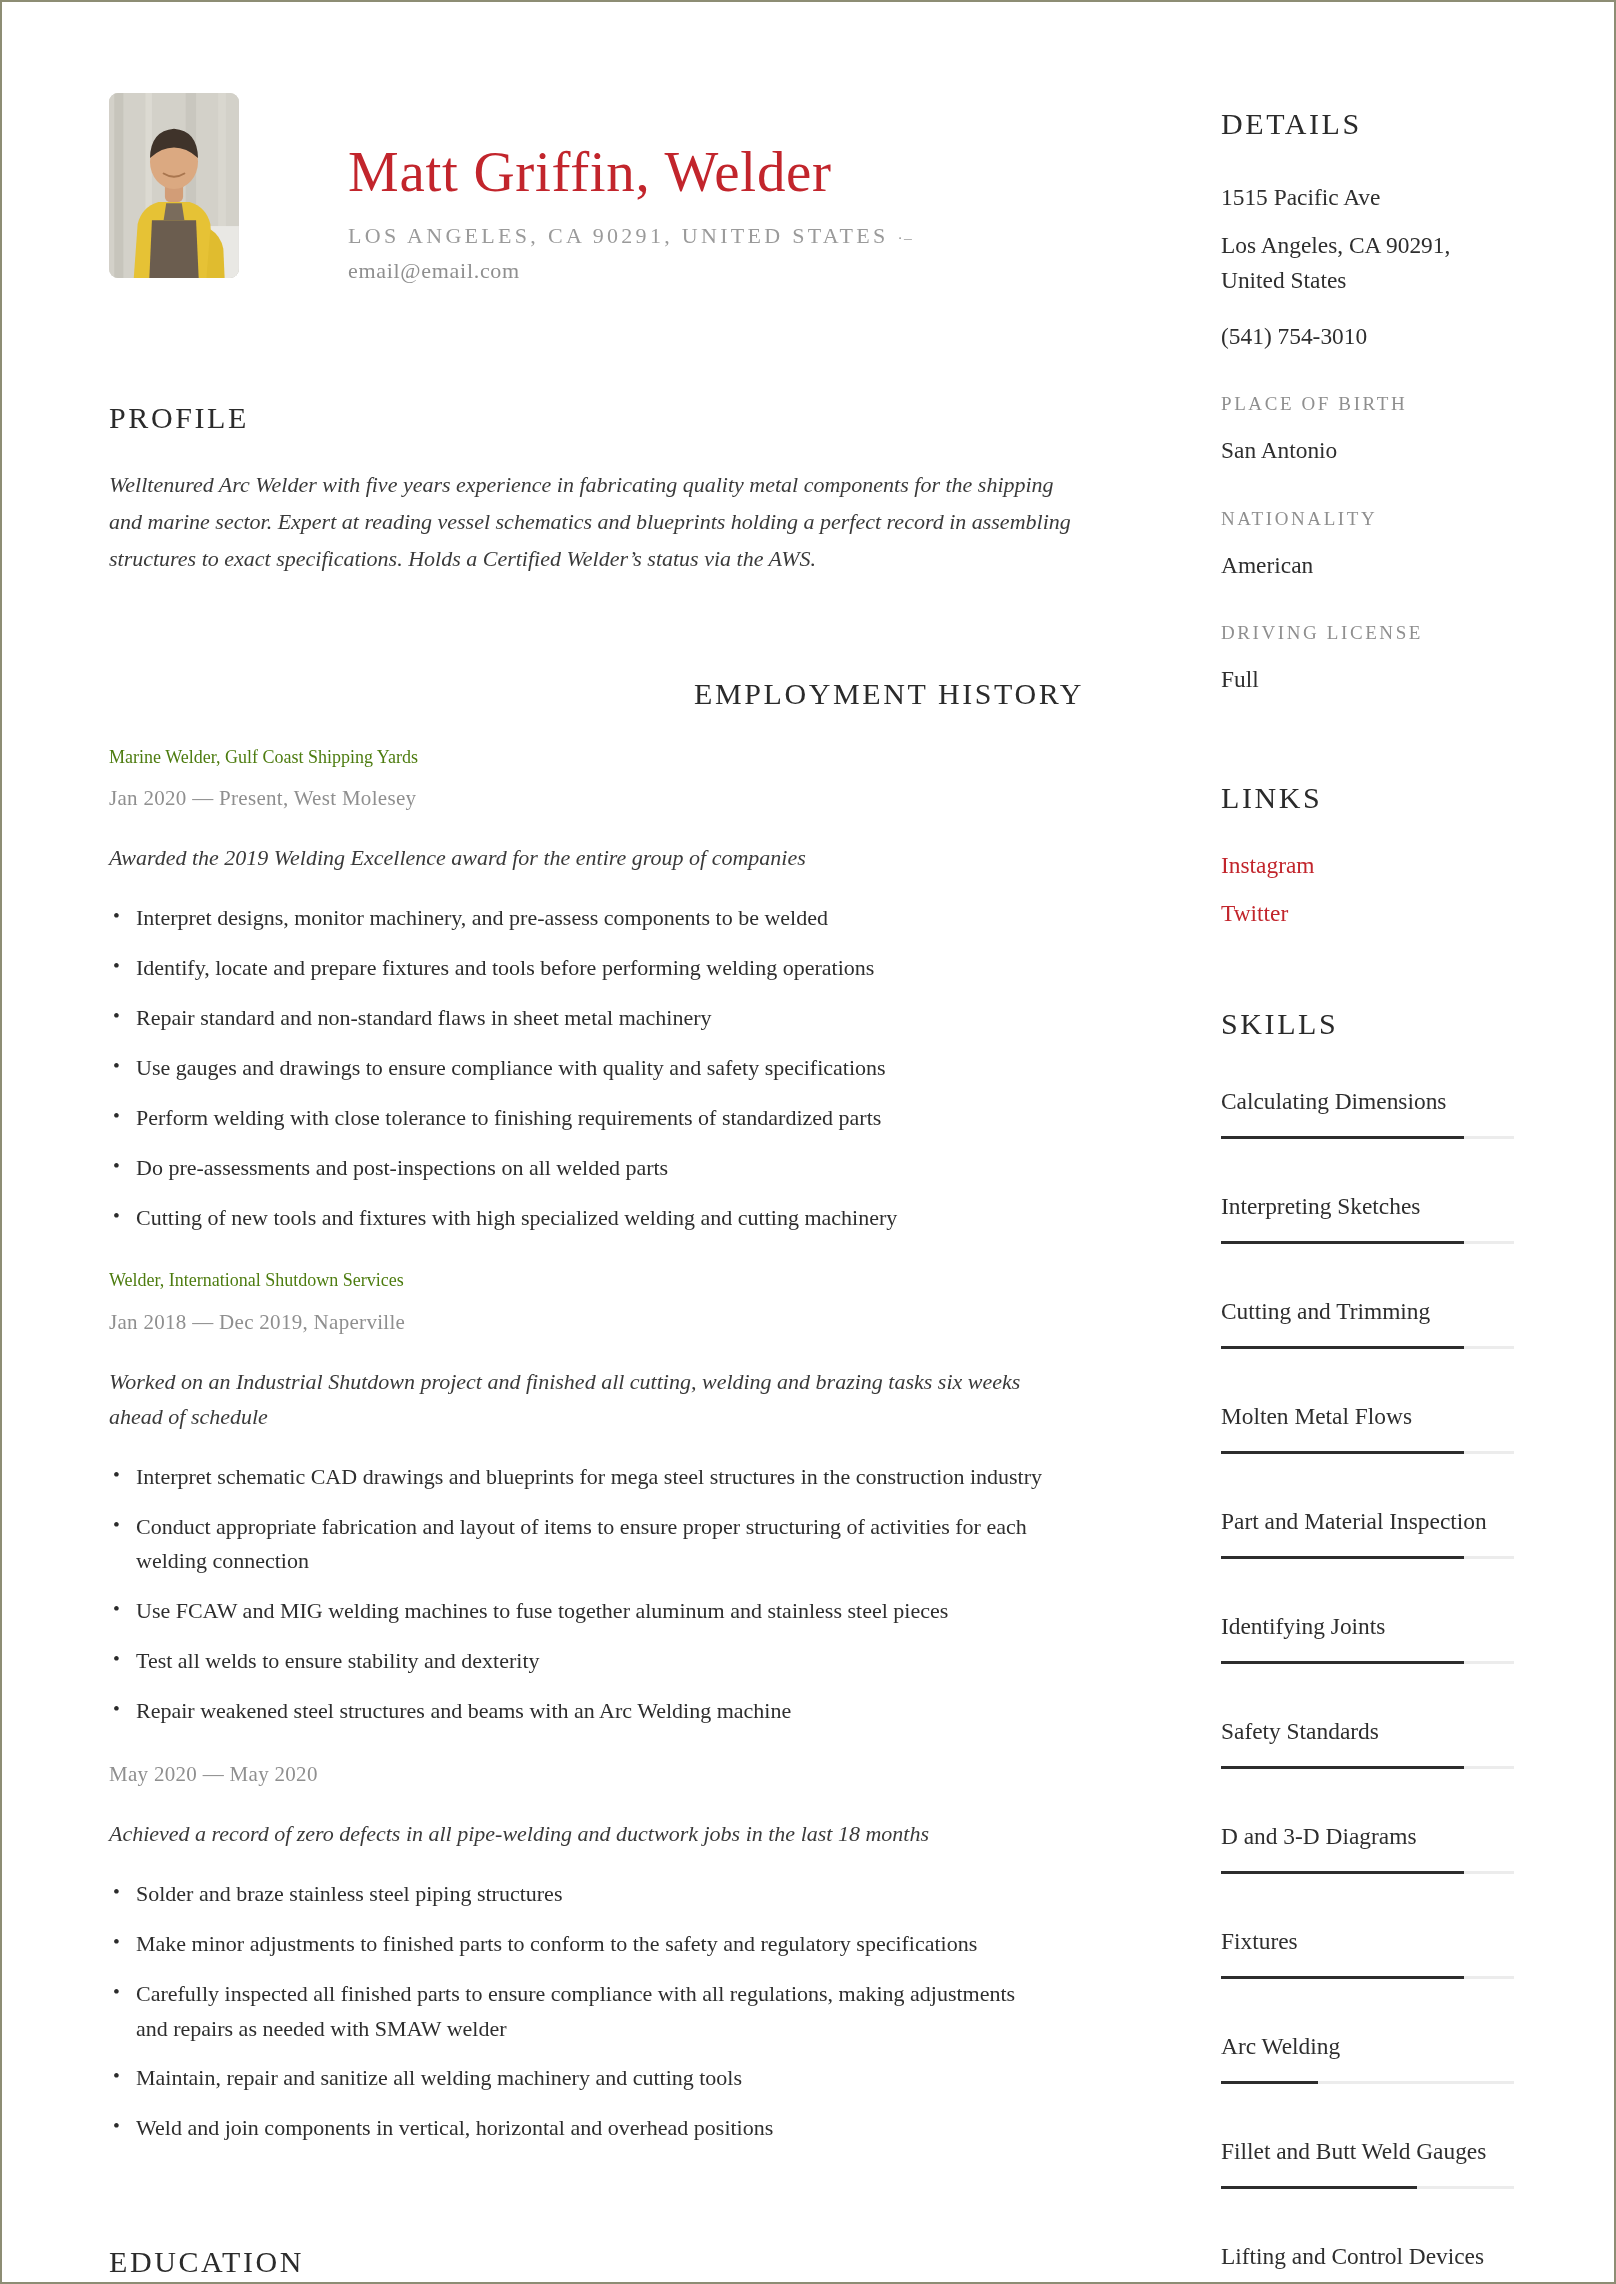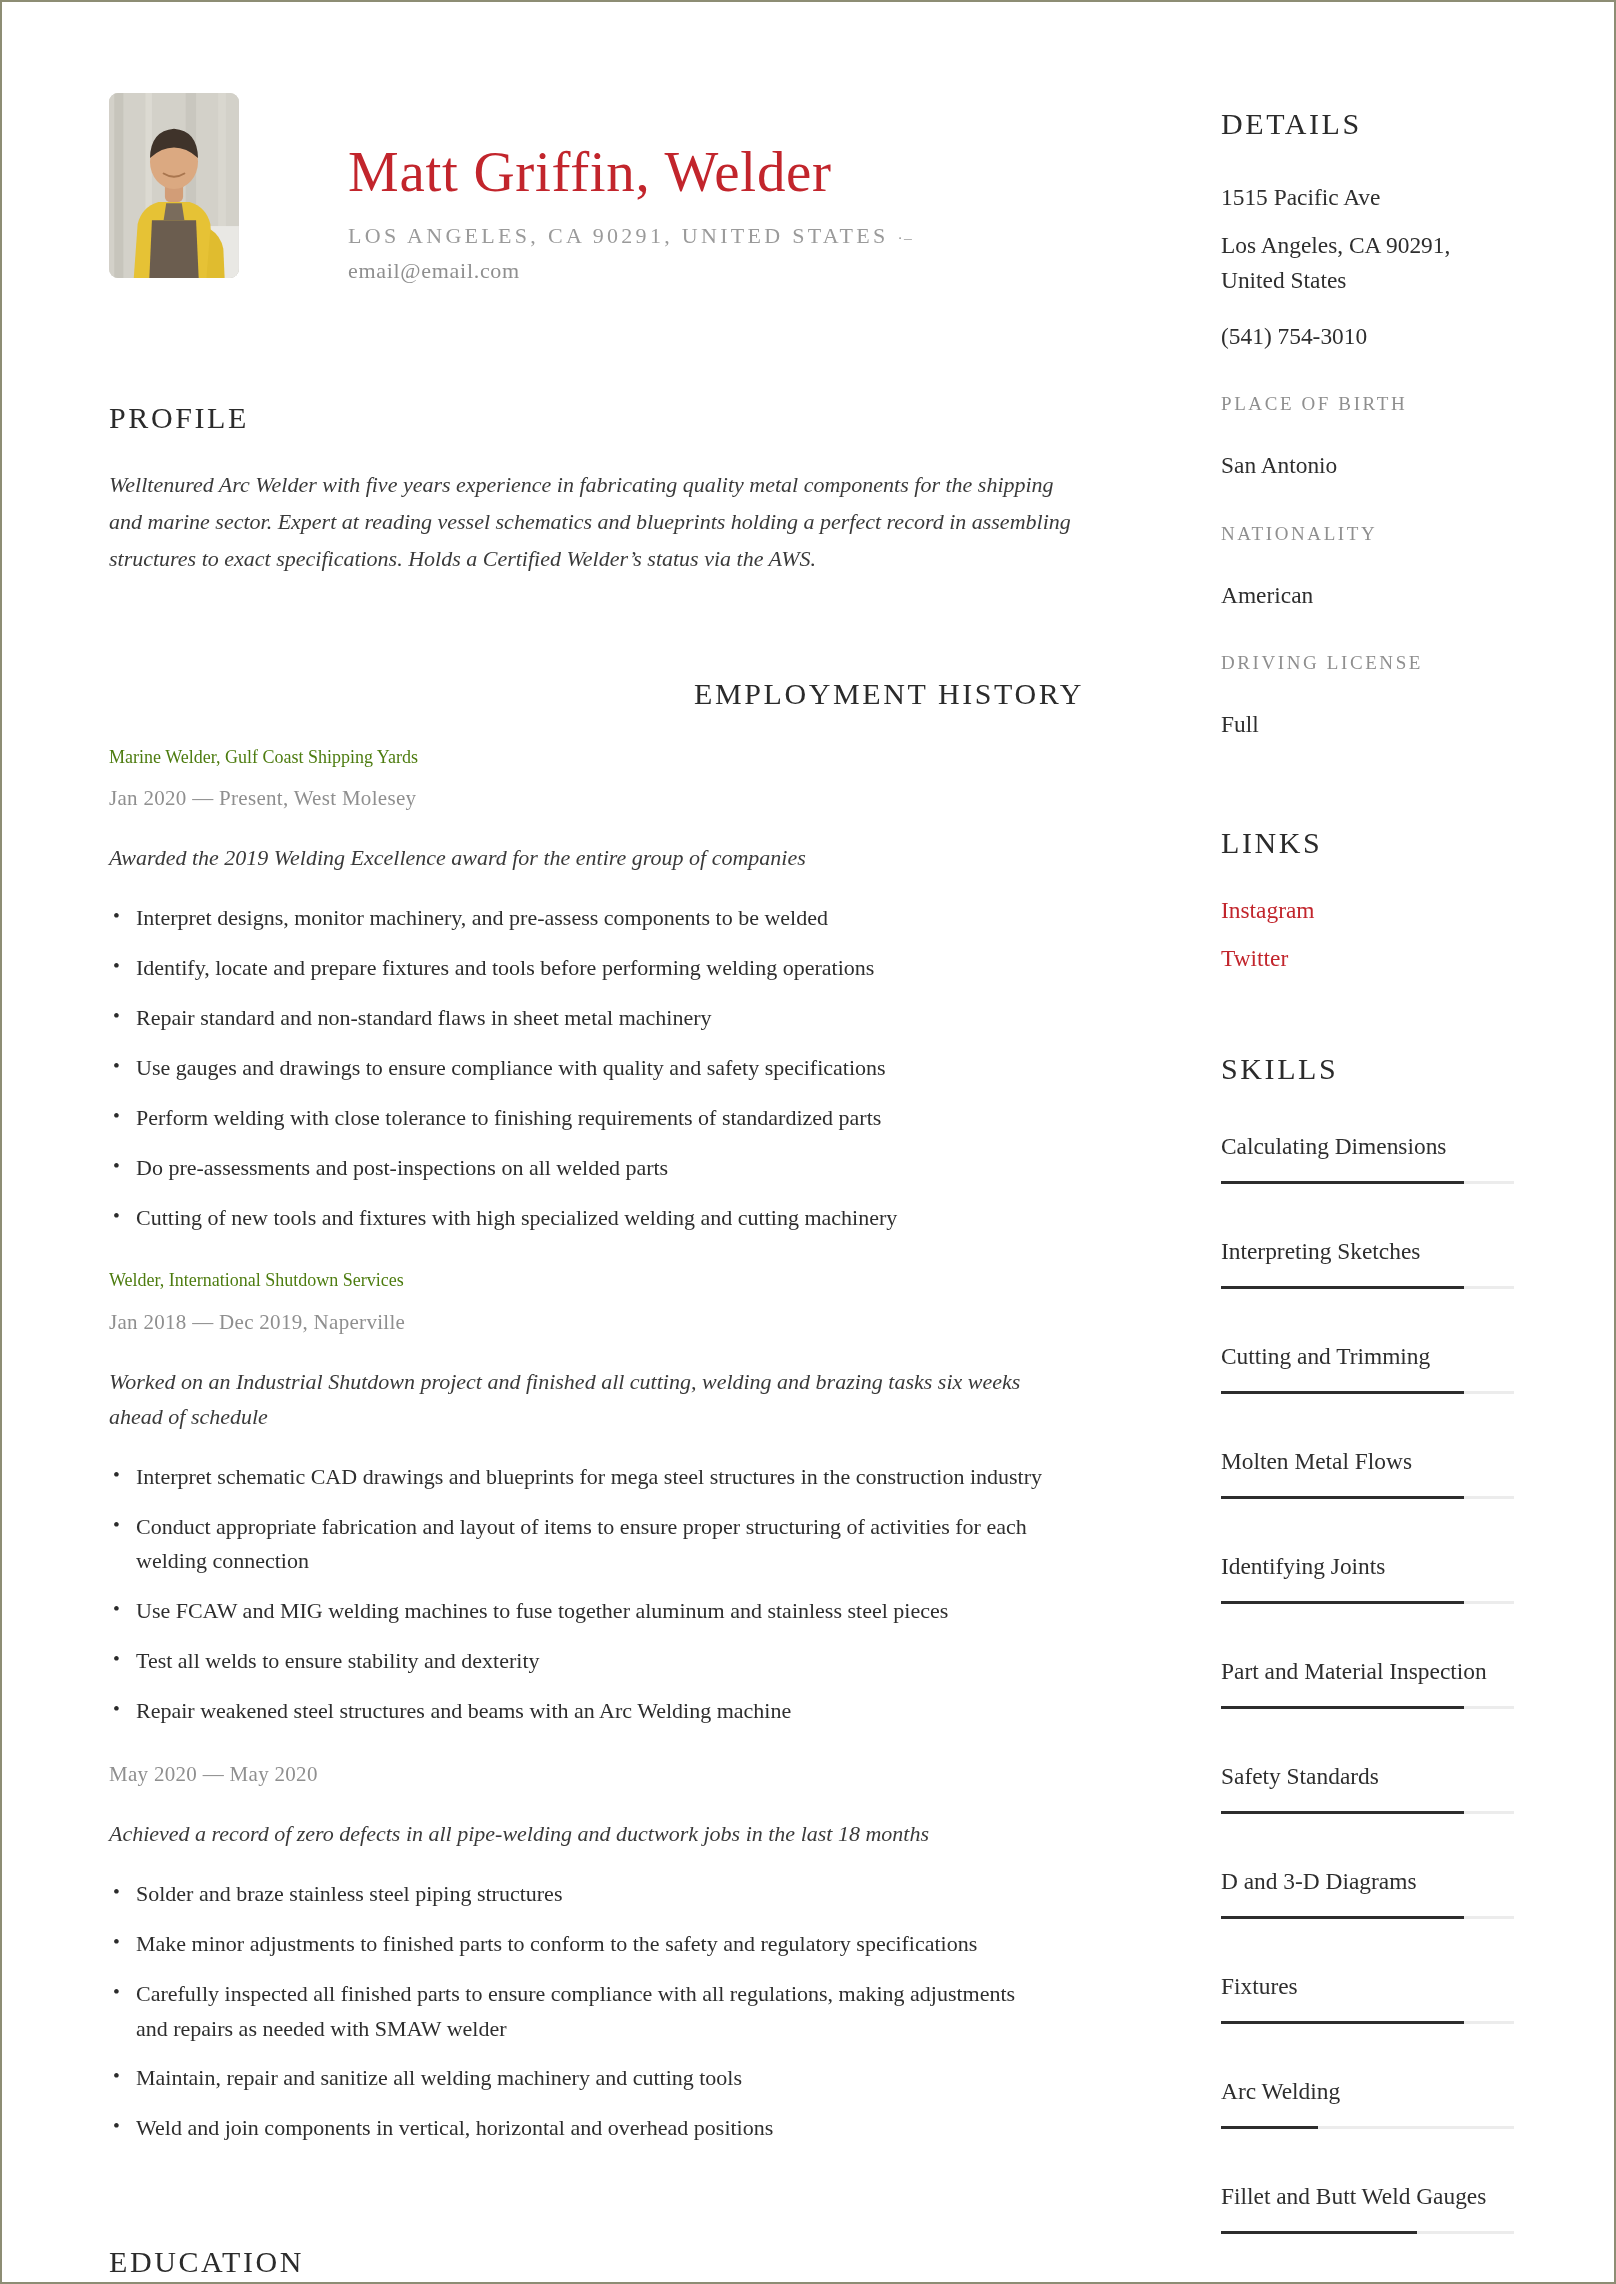--- a/index.html
+++ b/index.html
@@ -63,21 +63,21 @@
   
   .sidebar{position:absolute;left:1219px;top:0;width:293px;}
   .details-heading{margin-top:104px;}
   .side-value{font-size:23.4px;color:#2e2e2e;line-height:1.5;}
   .addr1{margin-top:38px;}
   .addr2{margin-top:13px;}
   .phone{margin-top:21px;}
   .side-label{
     margin-top:39px;font-size:19px;letter-spacing:2.6px;color:var(--muted);
   }
-  .side-label + .side-value{margin-top:33px;}
+  .side-label + .side-value{margin-top:18px;}
   .links-heading{margin-top:83px;}
   .link-item{display:block;margin-top:36px;font-size:23.4px;color:var(--accent);text-decoration:none;}
   .link-item + .link-item{margin-top:21px;}
   .skills-heading{margin-top:79px;}
   .skills-list{margin-top:43px;}
   .skill{margin-bottom:51px;}
   .skill-label{font-size:23.4px;color:#2e2e2e;line-height:1.4;}
   .skill-bar{margin-top:18px;height:3.3px;background:var(--bar-track);width:100%;}
   .skill-bar-fill{height:3.3px;background:var(--bar-fill);}
 </style>
@@ -203,27 +203,27 @@
             <div class="skill-bar-fill" style="width: 83%;"></div>
           </div>
       </div>
       <div class="skill">
         <div class="skill-label">Molten Metal Flows</div>
         <div class="skill-bar">
             <div class="skill-bar-fill" style="width: 83%;"></div>
           </div>
       </div>
       <div class="skill">
+        <div class="skill-label">Part and Material Inspection</div>
+        <div class="skill-bar">
+            <div class="skill-bar-fill" style="width: 83%;"></div>
+          </div>
+      </div>
+      <div class="skill">
         <div class="skill-label">Identifying Joints</div>
-        <div class="skill-bar">
-            <div class="skill-bar-fill" style="width: 83%;"></div>
-          </div>
-      </div>
-      <div class="skill">
-        <div class="skill-label">Part and Material Inspection</div>
         <div class="skill-bar">
             <div class="skill-bar-fill" style="width: 83%;"></div>
           </div>
       </div>
       <div class="skill">
         <div class="skill-label">Safety Standards</div>
         <div class="skill-bar">
             <div class="skill-bar-fill" style="width: 83%;"></div>
           </div>
       </div>

